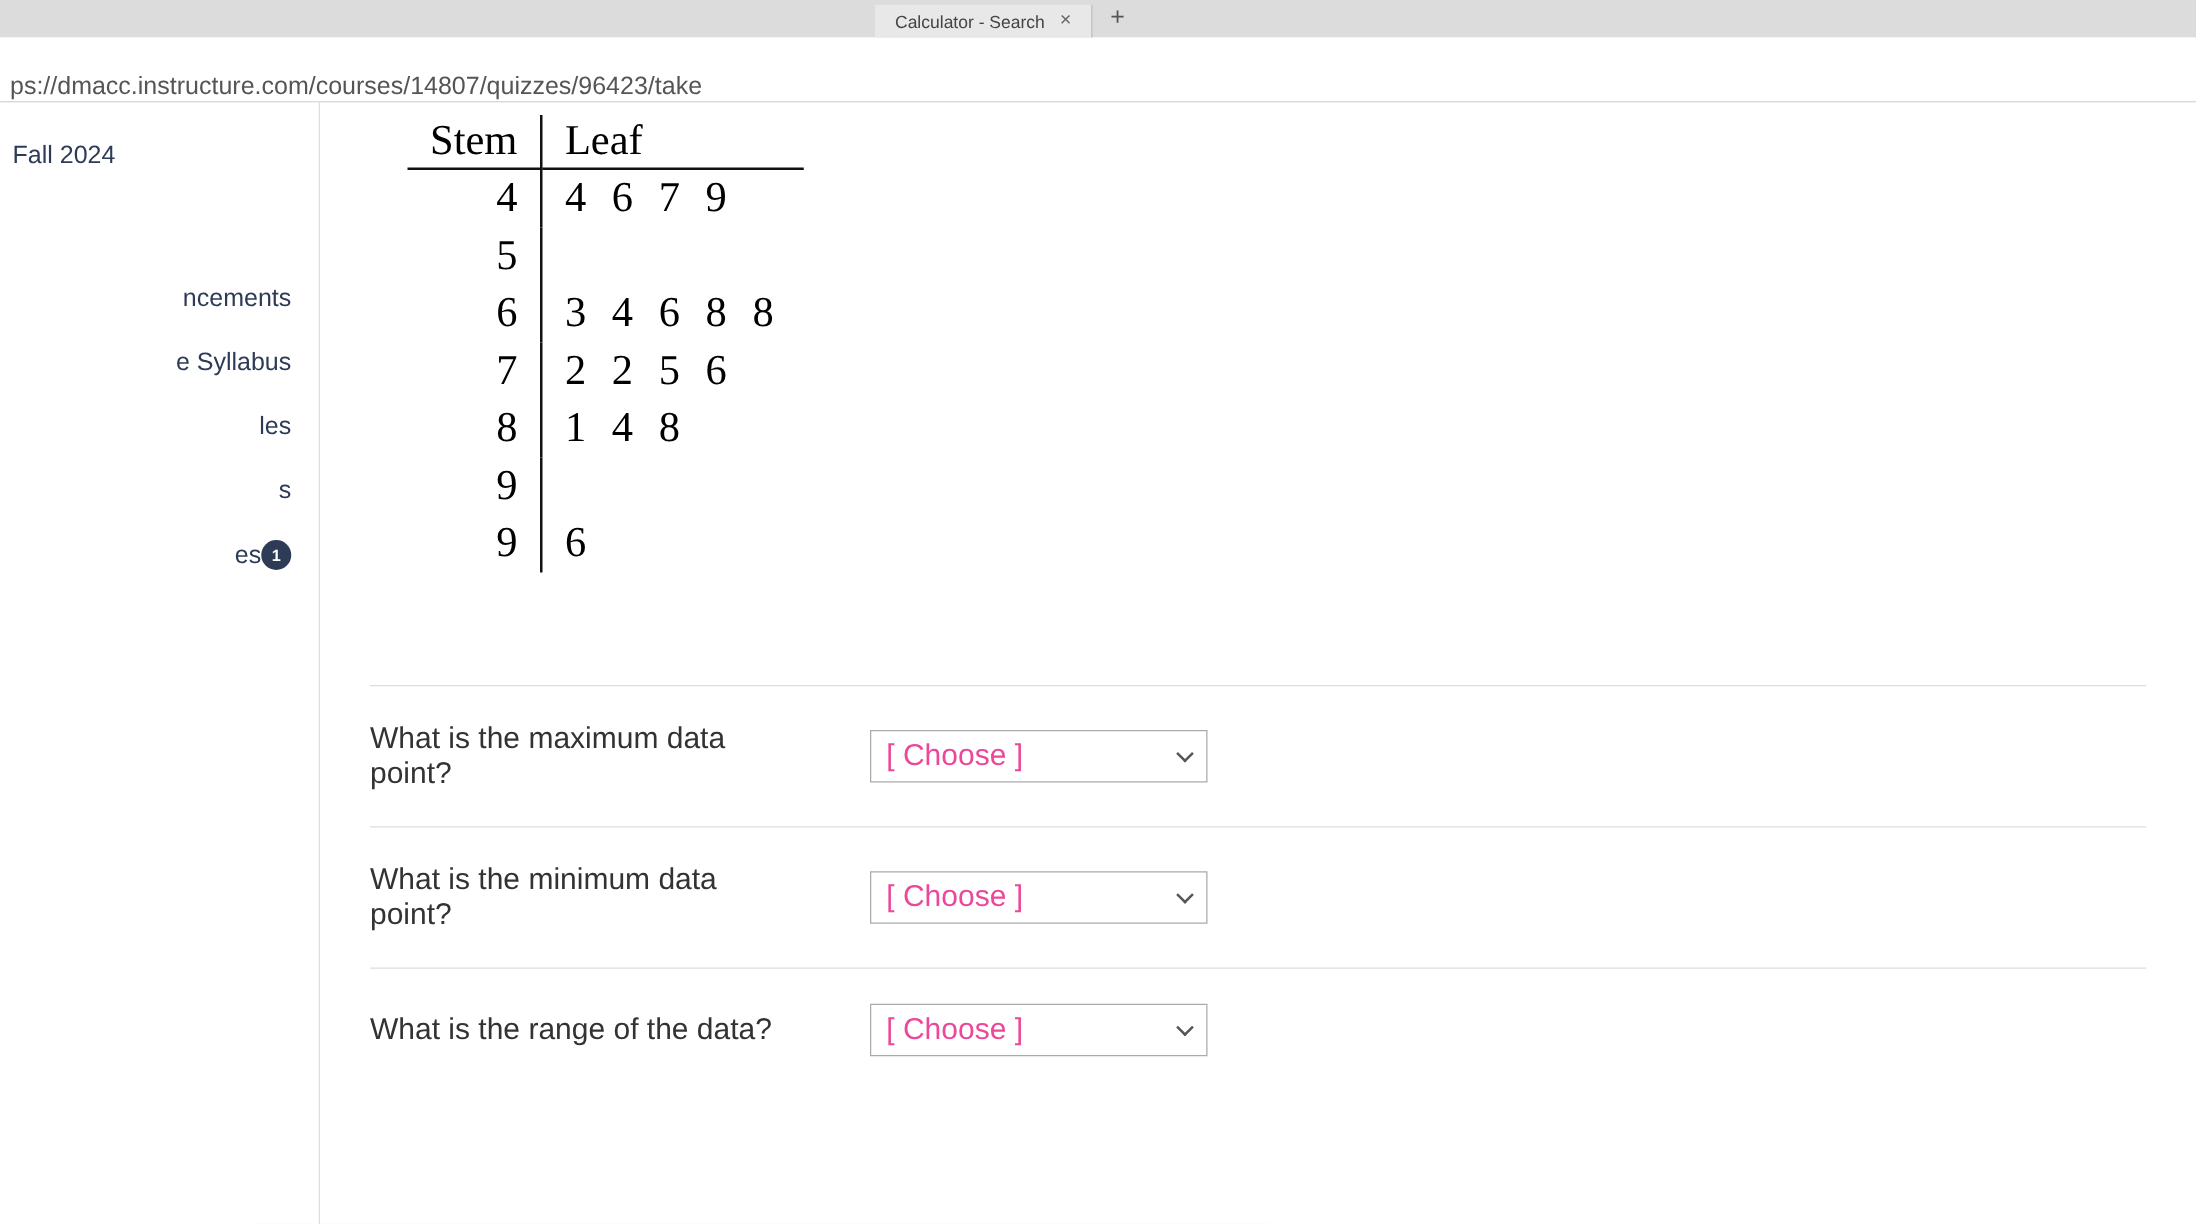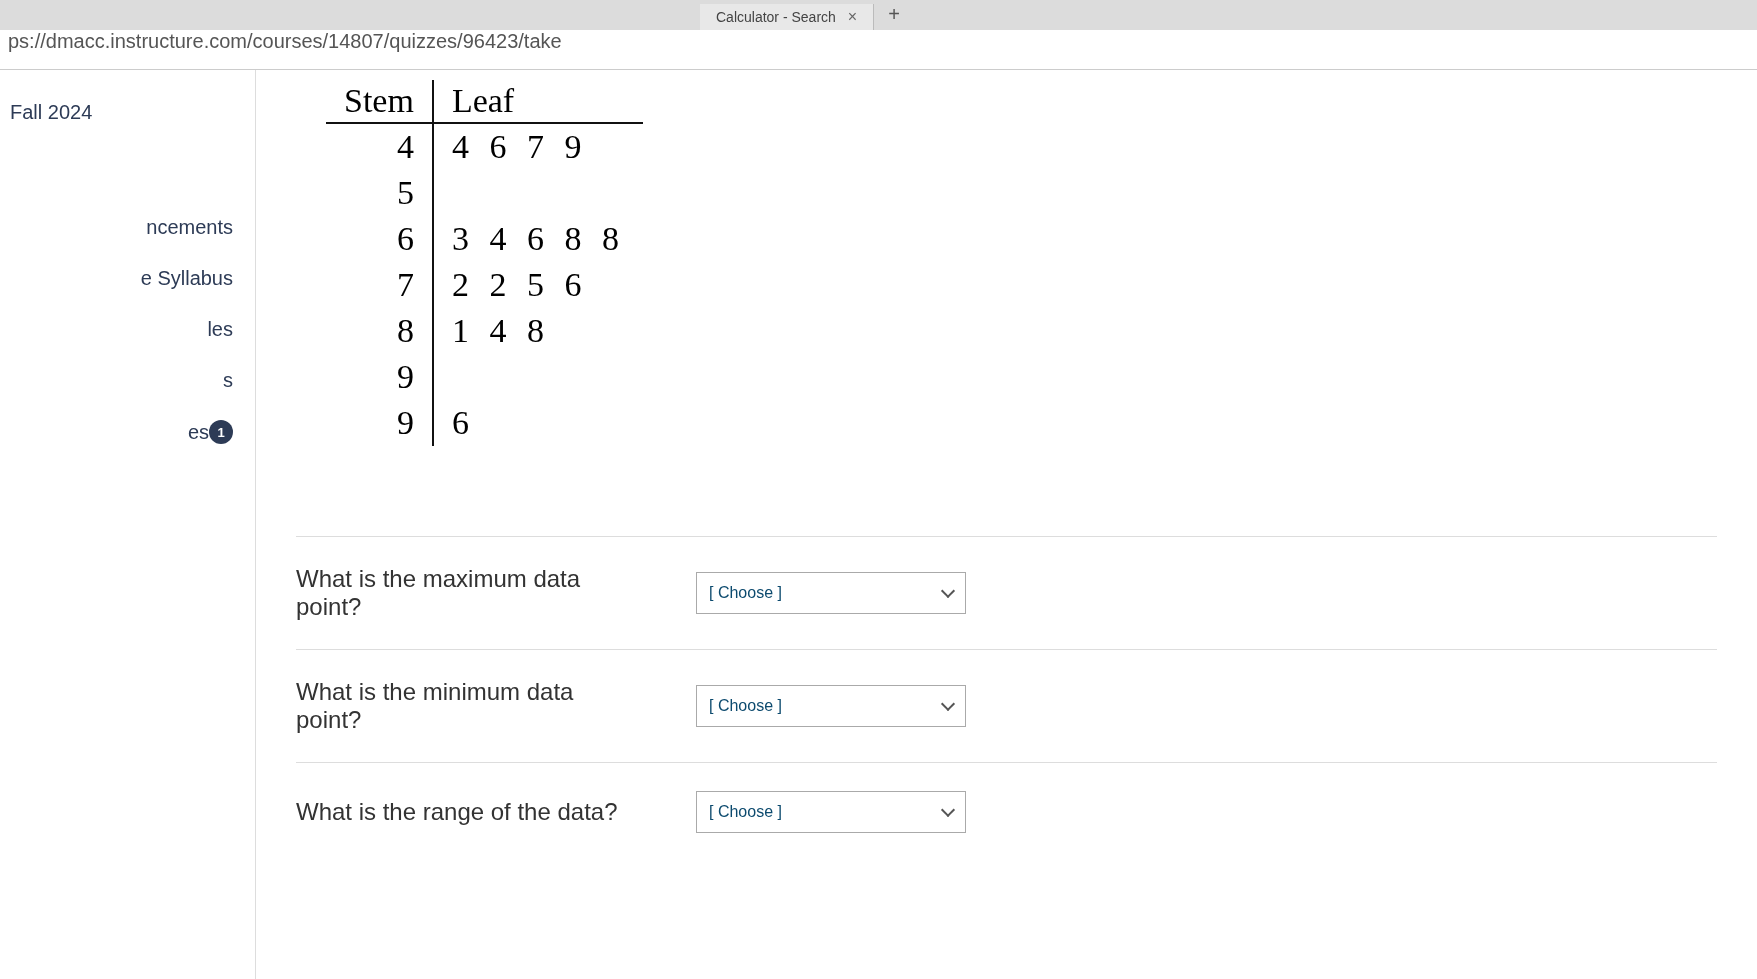--- a/index.html
+++ b/index.html
@@ -24,25 +24,25 @@
     padding: 4px 16px;
     border-right: 1px solid #bbb;
     display: flex;
     align-items: center;
     gap: 12px;
     background: #e8e8e8;
   }
   .tab .close { font-size: 16px; color: #666; cursor: pointer; }
   .new-tab { padding: 4px 14px; font-size: 20px; color: #555; cursor: pointer; font-weight: 300; }
   .addr-bar {
-    height: 40px;
+    height: 52px;
     background: #fff;
     border-bottom: 1px solid #ccc;
     display: flex;
-    align-items: flex-start;
+    align-items: flex-end;
     padding: 0 8px;
     font-size: 20px;
     color: #555;
   }
   .page {
     display: flex;
     height: calc(100% - 70px);
     background: #fff;
   }
   .sidebar {
@@ -116,22 +116,22 @@
   .q-label {
     width: 340px;
     font-size: 24px;
     color: #333;
   }
   .q-select {
     width: 270px;
     height: 42px;
     border: 1px solid #aaa;
     background: #fff;
-    font-size: 16px;
-    color: #0c4a6e;
+    font-size: 24px;
+    color: #ec4899;
     padding: 0 34px 0 12px;
     display: flex;
     align-items: center;
     position: relative;
     cursor: pointer;
   }
   .q-select::after {
     content: "";
     position: absolute;
     right: 12px;

